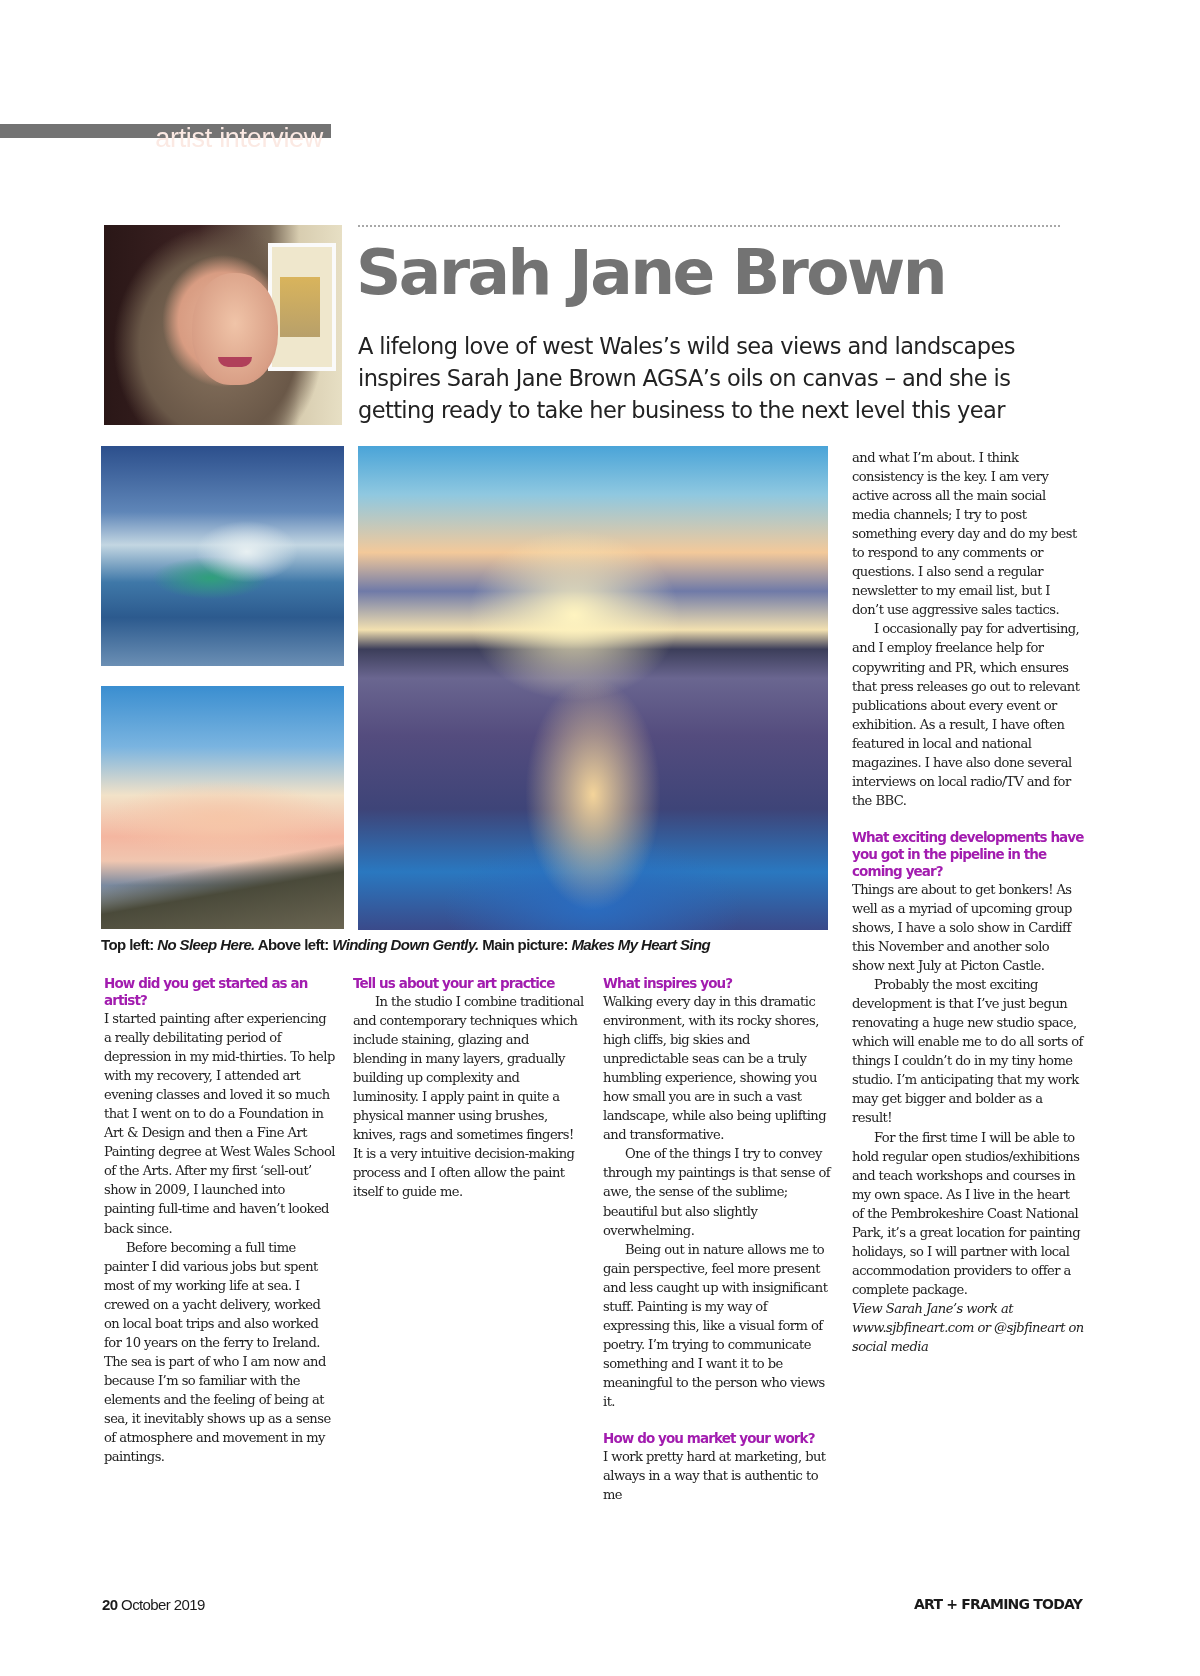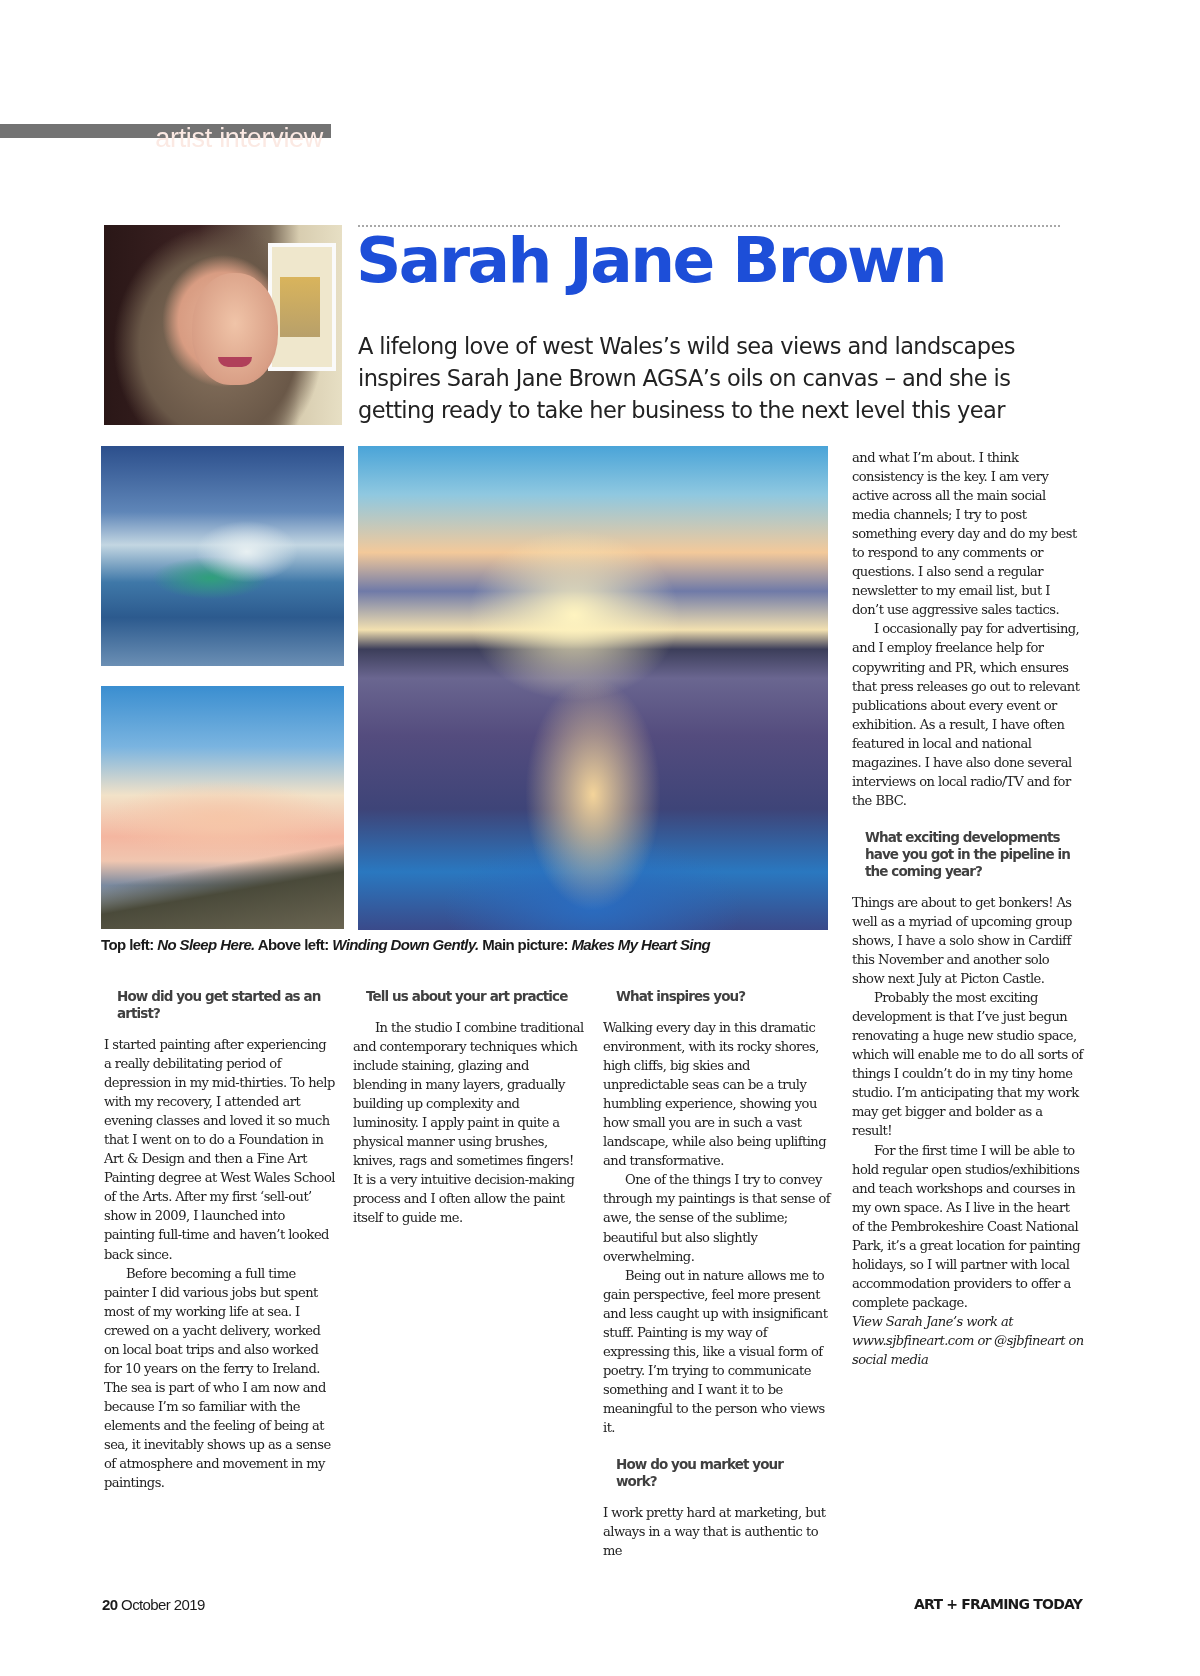--- a/index.html
+++ b/index.html
@@ -11,21 +11,21 @@
   .portrait { position:absolute; left:104px; top:225px; width:238px; height:200px; overflow:hidden;
     background: radial-gradient(ellipse 34% 44% at 50% 48%, #e6b49a 0%, #d89c82 55%, rgba(120,90,70,0) 75%),
                 radial-gradient(ellipse 55% 75% at 48% 60%, #8a7560 0%, #6a5848 60%, rgba(60,40,35,0) 80%),
                 linear-gradient(90deg, #2a1717 0%, #3c2222 40%, #7a6a58 70%, #d8cdb0 82%, #e7dfc4 100%); }
   .portrait .frame { position:absolute; right:6px; top:18px; width:60px; height:120px; background:#efe7cc; border:4px solid #fafafa; }
   .portrait .frame::after { content:""; position:absolute; left:8px; top:30px; width:40px; height:60px; background:linear-gradient(#d9b45c,#b8a06a); }
   .portrait .face { position:absolute; left:88px; top:48px; width:86px; height:112px; border-radius:48% 48% 45% 45%; background:radial-gradient(ellipse at 50% 45%, #f0c4a8, #d99f86 70%, #b88070); }
   .portrait .smile { position:absolute; left:114px; top:132px; width:34px; height:10px; border-radius:0 0 20px 20px; background:#b0405a; }
 
   .dotted-rule { position:absolute; left:358px; top:225px; width:702px; border-top:2px dotted #a8a8a8; }
-  .headline { position:absolute; left:356px; top:224px; font-family:"DejaVu Sans", sans-serif; font-weight:bold; font-size:63px; letter-spacing:-2.5px; color:#1d4ed8; margin:0; }
+  .headline { position:absolute; left:356px; top:236px; font-family:"DejaVu Sans", sans-serif; font-weight:bold; font-size:63px; letter-spacing:-2.5px; color:#737373; margin:0; }
   .standfirst { position:absolute; left:358px; top:330px; width:720px; font-family:"DejaVu Sans", sans-serif; font-size:22.5px; line-height:32px; color:#222; letter-spacing:-0.6px; margin:0; }
 
   .painting { position:absolute; overflow:hidden; }
   .p-wave { left:101px; top:446px; width:243px; height:220px;
     background: radial-gradient(ellipse 30% 20% at 60% 48%, #e8f0f2 0%, rgba(230,240,240,0) 70%),
                 radial-gradient(ellipse 30% 12% at 45% 60%, #2fa07a 0%, rgba(40,150,120,0) 80%),
                 linear-gradient(180deg, #2c4f8c 0%, #5f86b8 30%, #c3d6e2 45%, #3f78a8 62%, #2c5a8e 78%, #6b8fb4 100%); }
   .p-sky { left:101px; top:686px; width:243px; height:243px;
     background: linear-gradient(170deg, rgba(0,0,0,0) 70%, #4a4a3a 80%, #6a6552 100%),
                 radial-gradient(ellipse 60% 20% at 50% 55%, #f6c6a8 0%, rgba(246,198,168,0) 80%),
@@ -35,21 +35,21 @@
                 radial-gradient(ellipse 18% 30% at 50% 72%, #f4d49a 0%, rgba(244,212,154,0) 80%),
                 radial-gradient(ellipse 40% 18% at 50% 95%, #2a6cc0 0%, rgba(40,110,190,0) 80%),
                 linear-gradient(180deg, #4aa4d8 0%, #8fc8e0 10%, #f3c99a 22%, #6f7aa8 30%, #f2e0b0 38%, #3c3e5a 42%, #6a6690 48%, #544c7e 60%, #3e4478 75%, #2a78c0 88%, #3a4a8a 100%); }
 
   .caption { position:absolute; left:101px; top:936px; font-family:"Liberation Sans", sans-serif; font-weight:bold; font-size:15px; letter-spacing:-0.6px; color:#1a1a1a; white-space:nowrap; }
   .caption i { font-weight:bold; }
 
   .col { position:absolute; width:232px; font-family:"DejaVu Serif", serif; font-size:13.1px; line-height:19.05px; color:#222; letter-spacing:-0.55px; }
   .col p { margin:0; }
   .col p.indent { text-indent:22px; }
-  .col h3 { margin:13px; font-family:"DejaVu Sans", sans-serif; font-weight:bold; font-size:13.5px; line-height:17px; letter-spacing:-0.9px; color:#404040; }
+  .col h3 { margin:0; font-family:"DejaVu Sans", sans-serif; font-weight:bold; font-size:13.5px; line-height:17px; letter-spacing:-0.9px; color:#a21caf; }
   .col h3.spaced { margin-top:19px; }
   .col .credit { font-style:italic; }
   .col1 { left:104px; top:975px; }
   .col2 { left:353px; top:975px; }
   .col3 { left:603px; top:975px; }
   .col4 { left:852px; top:448px; }
 
   .footer-left { position:absolute; left:102px; top:1596px; font-family:"Liberation Sans", sans-serif; font-size:15px; letter-spacing:-0.6px; color:#1a1a1a; }
   .footer-left b { font-weight:bold; }
   .footer-right { position:absolute; right:118px; top:1596px; font-family:"DejaVu Sans", sans-serif; font-weight:bold; font-size:14px; letter-spacing:-0.8px; color:#1a1a1a; }

